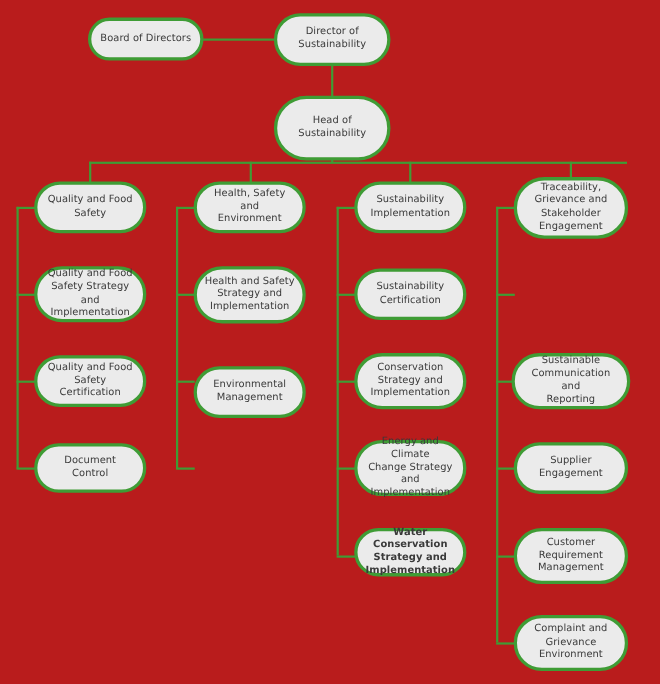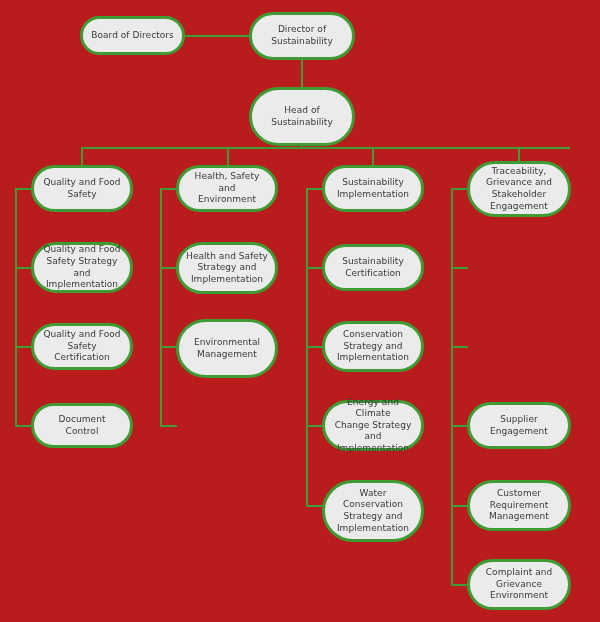--- a/index.html
+++ b/index.html
@@ -127,21 +127,21 @@
 
   <div class="node" style="left:176px; top:165px; width:102px; height:47px;">
     <span class="node-label">Health, Safety and
 Environment</span>
   </div>
   <div class="node" style="left:176px; top:242px; width:102px; height:52px;">
     <span class="node-label">Health and Safety
 Strategy and
 Implementation</span>
   </div>
-  <div class="node" style="left:176px; top:319px; width:102px; height:59px;">
+  <div class="node" style="left:176px; top:333px; width:102px; height:47px;">
     <span class="node-label">Environmental
 Management</span>
   </div>
 
   <div class="node" style="left:322px; top:165px; width:102px; height:47px;">
     <span class="node-label">Sustainability
 Implementation</span>
   </div>
   <div class="node" style="left:322px; top:244px; width:102px; height:47px;">
     <span class="node-label">Sustainability
@@ -150,31 +150,36 @@
   <div class="node" style="left:322px; top:321px; width:102px; height:51px;">
     <span class="node-label">Conservation
 Strategy and
 Implementation</span>
   </div>
   <div class="node" style="left:322px; top:400px; width:102px; height:51px;">
     <span class="node-label">Energy and Climate
 Change Strategy
 and Implementation</span>
   </div>
-  <div class="node" style="left:322px; top:480px; width:102px; height:62px;">
+  <div class="node" style="left:322px; top:480px; width:102px; height:44px;font-weight:bold;">
     <span class="node-label">Water Conservation
 Strategy and
 Implementation</span>
   </div>
 
   <div class="node" style="left:467px; top:161px; width:104px; height:56px;">
     <span class="node-label">Traceability,
 Grievance and
 Stakeholder
 Engagement</span>
+  </div>
+  <div class="node" style="left:465px; top:321px; width:108px; height:51px;">
+    <span class="node-label">Sustainable
+Communication and
+Reporting</span>
   </div>
   <div class="node" style="left:467px; top:402px; width:104px; height:47px;">
     <span class="node-label">Supplier
 Engagement</span>
   </div>
   <div class="node" style="left:467px; top:480px; width:104px; height:51px;">
     <span class="node-label">Customer
 Requirement
 Management</span>
   </div>

